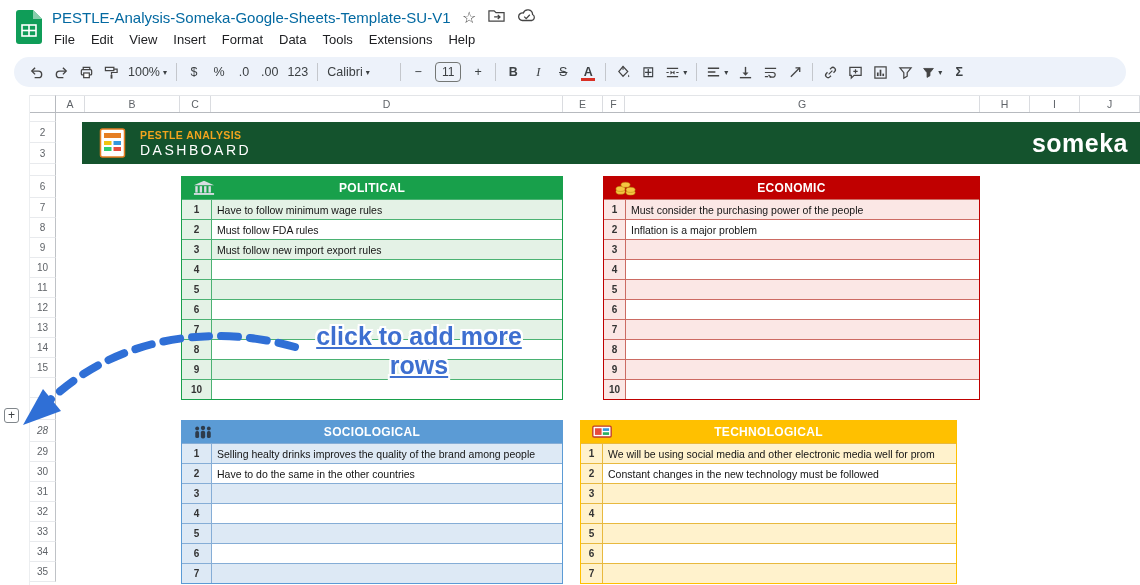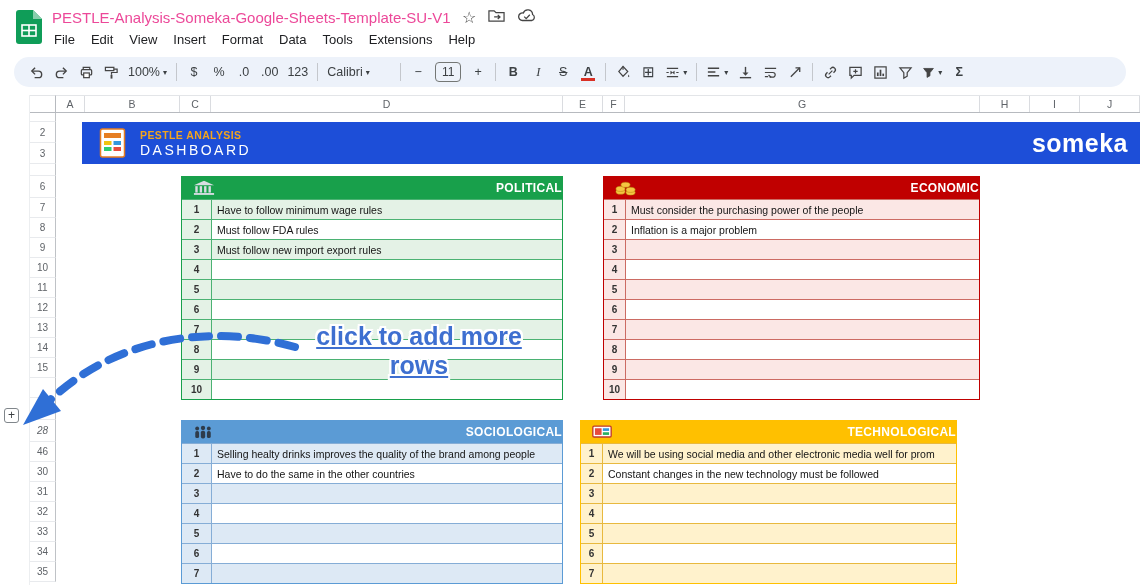--- a/index.html
+++ b/index.html
@@ -1,21 +1,21 @@
 <!DOCTYPE html>
 <html><head>
 <meta charset="utf-8">
 <style>
   * { margin:0; padding:0; box-sizing:border-box; }
   html,body { width:1140px; height:585px; overflow:hidden; background:#fff;
     font-family:"Liberation Sans", sans-serif; position:relative; }
 
   
   .sheets-logo { position:absolute; left:16px; top:10px; }
-  .doc-title { position:absolute; left:52px; top:9px; font-size:15px; color:#ec4899; white-space:nowrap; }
+  .doc-title { position:absolute; left:52px; top:9px; font-size:15px; color:#0369a1; white-space:nowrap; }
   .title-icons { position:absolute; left:462px; top:8px; display:flex; gap:12px; align-items:center; color:#444; }
   .star-glyph { font-size:16px; line-height:16px; color:#444; }
   .menubar { position:absolute; left:46px; top:29px; display:flex; }
   .menu-item { font-size:13px; color:#202124; padding:3px 8px; border-radius:10px; cursor:default; }
 
   
   .toolbar { position:absolute; left:14px; top:57px; width:1112px; height:30px; background:#edf2fa;
     border-radius:20px; display:flex; align-items:center; padding:0 10px; gap:1px; color:#3c4043; }
   .tb { min-width:24px; height:24px; display:flex; align-items:center; justify-content:center;
     border-radius:4px; font-size:12.5px; gap:3px; padding:0 4px; white-space:nowrap; }
@@ -39,33 +39,33 @@
   .gutter { position:absolute; left:0; top:95px; width:30px; height:490px; background:#fff;
     border-right:1px solid #eceef0; }
   .rowheaders { position:absolute; left:30px; top:113px; width:26px; }
   .rowcell { border-bottom:1px solid #e8eaed; border-right:1px solid #bfc2c6; font-size:10px;
     color:#5f6368; display:flex; align-items:center; justify-content:center; background:#fff; }
   #expand-rows-btn { position:absolute; left:4px; top:408px; width:15px; height:15px;
     border:1px solid #80868b; border-radius:3px; background:#fff; color:#3c4043; font-size:12px;
     line-height:12px; text-align:center; z-index:8; }
 
   
-  .banner { position:absolute; left:82px; top:122px; width:1058px; height:42px; background:#1d4ed8;
+  .banner { position:absolute; left:82px; top:122px; width:1058px; height:42px; background:#14532d;
     display:flex; align-items:center; z-index:2; }
   .banner-icon { margin-left:17px; display:flex; }
   .banner-texts { margin-left:14px; display:flex; flex-direction:column; justify-content:center; gap:1px; }
   .banner-kicker { color:#f2a41e; font-size:10.5px; font-weight:bold; letter-spacing:0.4px; }
   .banner-title { color:#ffffff; font-size:14px; font-weight:normal; letter-spacing:2.5px; }
   .banner-brand { margin-left:auto; margin-right:12px; color:#fff; font-size:25px; font-weight:bold;
     letter-spacing:0.5px; }
 
   
   .pestle-table { position:absolute; border:1px solid var(--hdr); background:#fff; z-index:3; }
   .pt-header { height:22px; background:var(--hdr); color:#fff; font-weight:bold; font-size:12px;
-    display:flex; align-items:center; justify-content:flex-end; position:relative; letter-spacing:0.3px; }
+    display:flex; align-items:center; justify-content:center; position:relative; letter-spacing:0.3px; }
   .pt-icon { position:absolute; left:11px; top:50%; transform:translateY(-50%); display:flex; }
   .pt-row { display:flex; height:20px; border-top:1px solid var(--line); background:#fff; }
   .pt-num { width:var(--numw); flex:none; background:var(--light); border-right:1px solid var(--line);
     font-size:10px; font-weight:bold; color:#333; display:flex; align-items:center; justify-content:center; }
   .pt-text { flex:1; font-size:10.5px; color:#141414; padding:0 5px; display:flex; align-items:center;
     white-space:nowrap; overflow:hidden; }
   .pt-row.odd .pt-text { background:var(--light); }
   #tbl-political     { left:181px; top:176px; width:382px; --numw:30px; }
   #tbl-economic      { left:603px; top:176px; width:377px; --numw:22px; }
   #tbl-sociological  { left:181px; top:420px; width:382px; --numw:30px; }
@@ -280,21 +280,21 @@
     <div class="rowcell" style="height: 20px;">9</div>
     <div class="rowcell" style="height: 20px;">10</div>
     <div class="rowcell" style="height: 20px;">11</div>
     <div class="rowcell" style="height: 20px;">12</div>
     <div class="rowcell" style="height: 20px;">13</div>
     <div class="rowcell" style="height: 20px;">14</div>
     <div class="rowcell" style="height: 20px;">15</div>
     <div class="rowcell" style="height: 20px;"></div>
     <div class="rowcell" style="height: 22px;">27</div>
     <div class="rowcell" style="height: 22px; font-style: italic;">28</div>
-    <div class="rowcell" style="height: 20px;">46</div>
+    <div class="rowcell" style="height: 20px;">29</div>
     <div class="rowcell" style="height: 20px;">30</div>
     <div class="rowcell" style="height: 20px;">31</div>
     <div class="rowcell" style="height: 20px;">32</div>
     <div class="rowcell" style="height: 20px;">33</div>
     <div class="rowcell" style="height: 20px;">34</div>
     <div class="rowcell" style="height: 20px;">35</div>
   </div>
 <div id="expand-rows-btn">+</div>
 
 <div class="banner">

